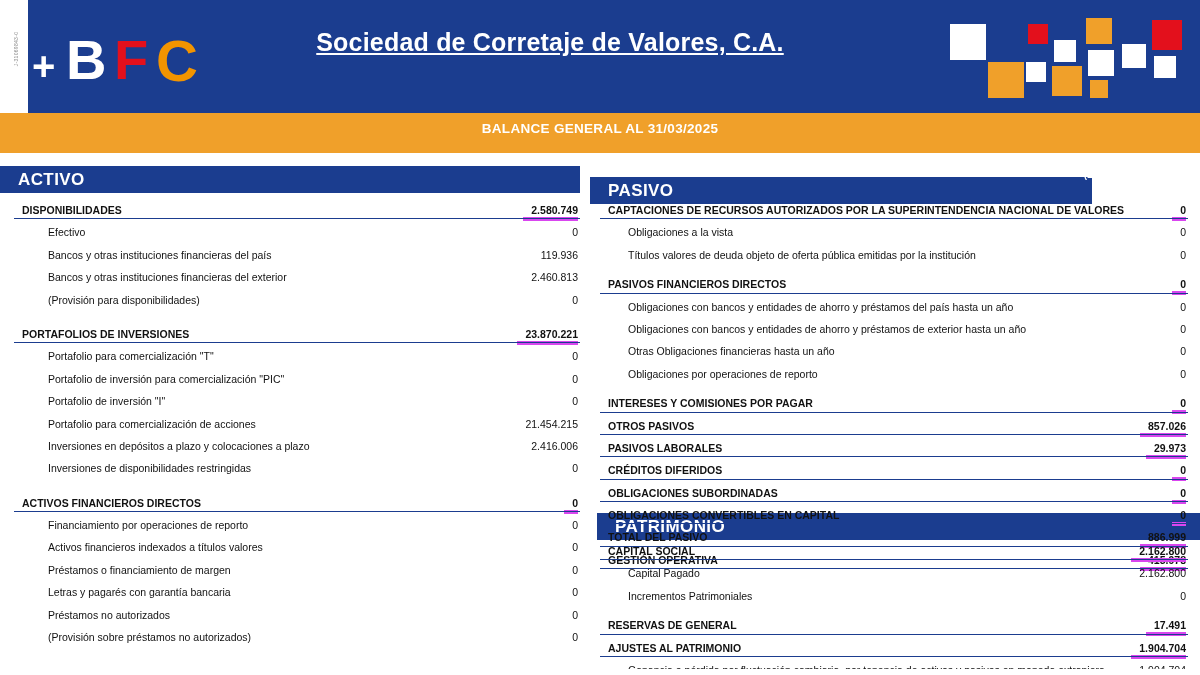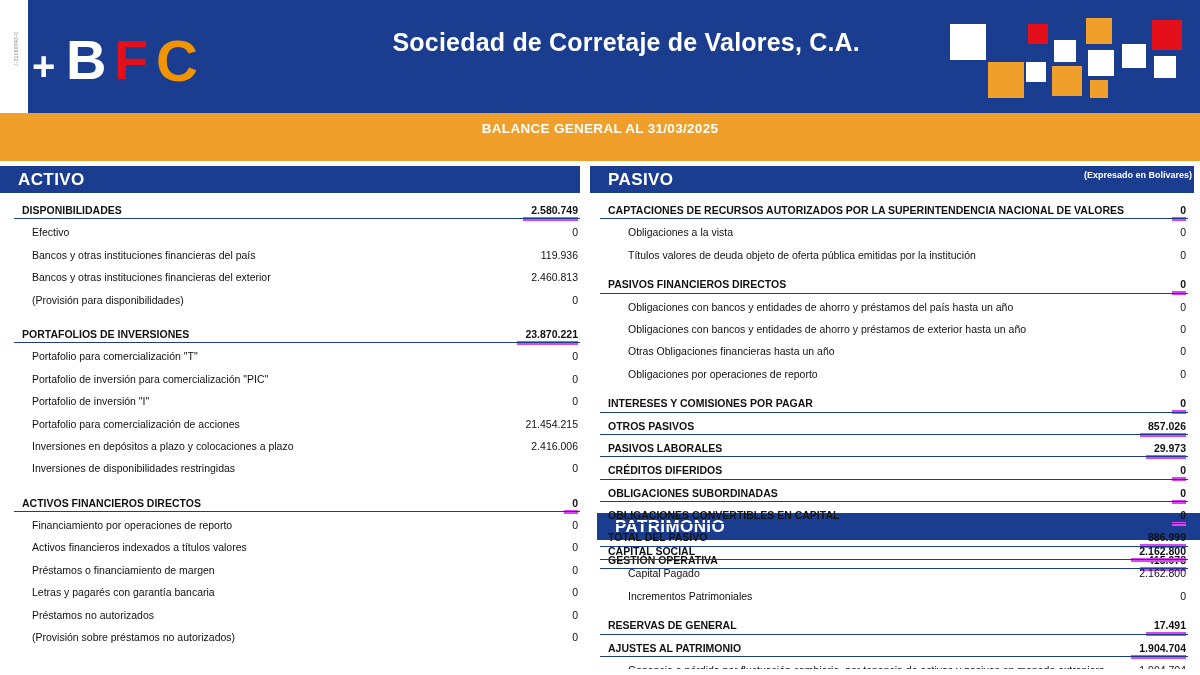--- a/index.html
+++ b/index.html
@@ -39,65 +39,65 @@
   }
   .logo .f {
     position:absolute; left:86px; top:2px; color:#e3101c; font-size:56px; font-weight:bold;
     line-height:1;
   }
   .logo .c {
     position:absolute; left:128px; top:2px; color:#f29400; font-size:58px; font-weight:bold;
     line-height:1;
   }
   .title-block {
-    position:absolute; left:240px; top:28px; width:620px; text-align:right; color:#fff;
+    position:absolute; left:240px; top:28px; width:620px; text-align:center; color:#fff;text-decoration:underline;
   }
   .title-main { font-size:25px; font-weight:bold; letter-spacing:.2px; }
   .title-sub { font-size:15px; margin-top:7px; }
 
   
   .mosaic { position:absolute; right:0; top:0; width:260px; height:113px; }
   .mosaic div { position:absolute; }
 
   
   .band {
-    position:absolute; left:0; top:113px; width:1200px; height:48px;
+    position:absolute; left:0; top:113px; width:1200px; height:40px;
     background:#f0a02a;
   }
   .band-text {
     position:absolute; left:0; top:0; width:1200px; height:32px;
     line-height:32px; text-align:center; color:#ffffff;
     font-size:13.5px; font-weight:bold; letter-spacing:.3px;
   }
 
   
   .sec-head {
     position:absolute; height:27px; background:#1b3d8f; color:#fff;
     font-size:17px; font-weight:bold; letter-spacing:.4px;
     padding-left:18px; line-height:27px;
   }
   #activo-head { left:0; top:166px; width:580px; }
-  #pasivo-head { left:590px; top:166px; width:604px; }
+  #pasivo-head { left:590px; top:177px; width:502px; }
   #patrimonio-head { left:597px; top:513px; width:603px; }
   .expressed {
     position:absolute; right:8px; top:170px;
     font-size:9px; font-weight:bold; color:#ffffff;
   }
 
   
   .col { position:absolute; }
   #col-left { left:14px; top:200px; width:566px; }
   #col-right { left:600px; top:200px; width:588px; }
 
   .row { position:relative; height:22.4px; font-size:10.5px; color:#111; }
   .row .lbl { position:absolute; left:0; top:4px; white-space:nowrap; }
   .row .val { position:absolute; right:2px; top:4px; white-space:nowrap; }
 
   .row.bold .lbl, .row.bold .val { font-weight:bold;padding-left:8px; }
-  .row.indent1 .lbl { left:18px; }
+  .row.indent1 .lbl { left:34px; }
   .row.indent2 .lbl { left:28px; }
   .row.underline::after {
     content:""; position:absolute; left:0; right:0; bottom:3px;
     border-bottom:1px solid #1b3d8f;
   }
   .row.underval .val { border-bottom:4px solid #d946ef; padding-bottom:1px; }
   .spacer { height:12px; }
   .spacer-sm { height:7px; }
 
   .cut-fade {

